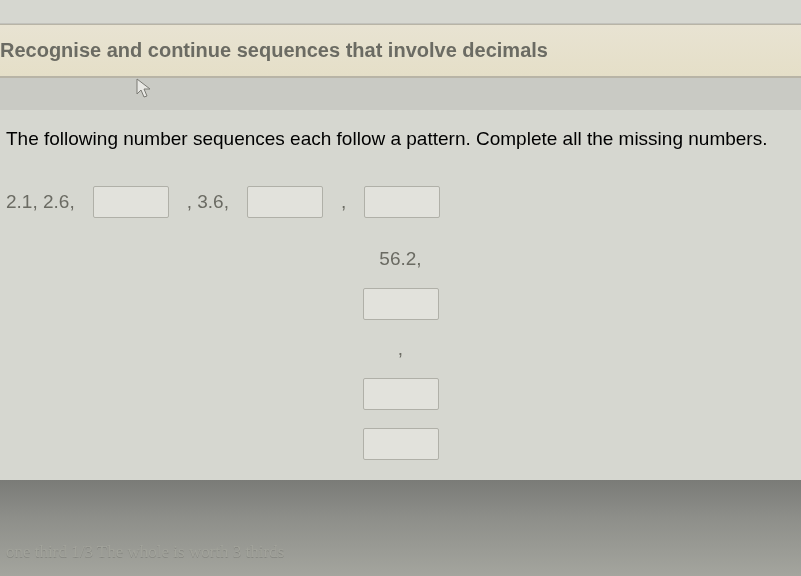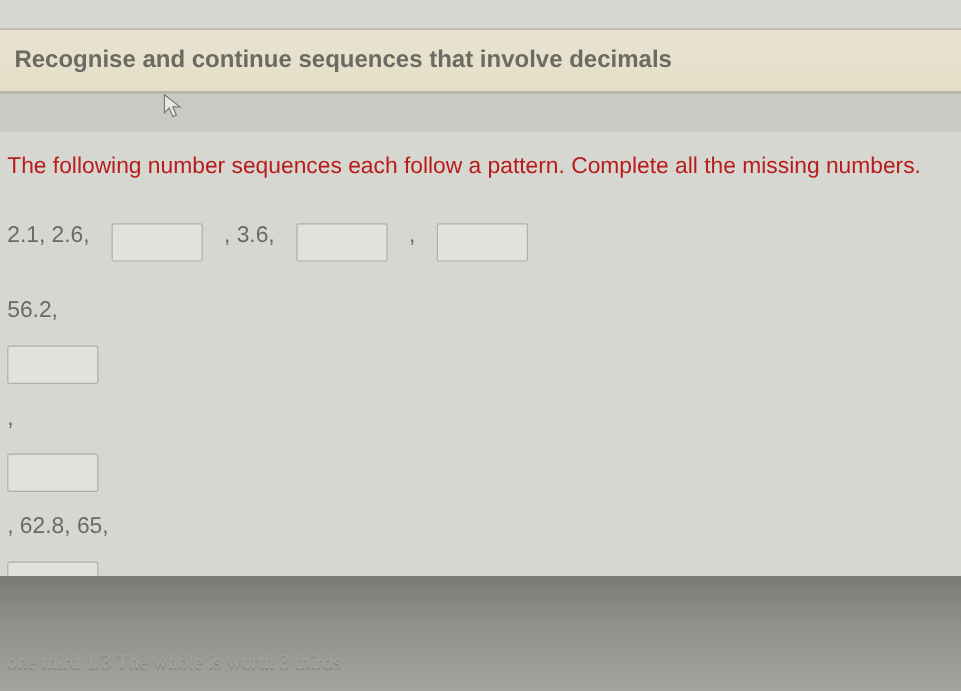--- a/index.html
+++ b/index.html
@@ -13,41 +13,41 @@
     font-family: Arial, Helvetica, sans-serif;
     background: #c9cac4;
     overflow: hidden;
     position: relative;
   }
   .header-band {
     width: 100%;
     background: linear-gradient(to bottom, #e8e3d2, #e5dfc8);
     border-top: 1px solid #b8b4a6;
     border-bottom: 2px solid #b8b4a6;
-    padding: 14px 12px;
+    padding: 14px 0;
   }
   .header-title {
     font-size: 20px;
     font-weight: bold;
     color: #6b6b63;
   }
   .question-card {
     background: #d6d7d0;
     border-bottom: 1px solid #b8b8b2;
     padding: 18px 6px 26px 6px;
     margin-top: 32px;
   }
   .instruction {
     font-size: 19px;
-    color: #b91c1c;
+    color: #000000;
     margin-bottom: 36px;
   }
   .sequence-row {
     display: flex;
-    align-items: flex-start;
+    align-items: center;
     gap: 18px;
     margin-bottom: 30px;
     font-size: 19px;
     color: #6b6b63;
   }
   .seq-text {
     white-space: nowrap;
   }
   .blank-input {
     width: 76px;
@@ -118,20 +118,19 @@
     <input class="blank-input" value="" style="">
     <span class="seq-text">,</span>
     <input class="blank-input" value="" style="">
   </div>
 
   <div class="sequence-row" style="margin-bottom:6px;flex-direction:column;">
     <span class="seq-text">56.2,</span>
     <input class="blank-input" value="" style="">
     <span class="seq-text">,</span>
     <input class="blank-input" value="" style="">
-    <span class="seq-text">, 62.8, 65,</span>
     <input class="blank-input" value="" style="">
   </div>
 </div>
 
 <div class="footer-area">
   <div class="footer-text">one third  1/3  The whole is worth 3 thirds</div>
 </div>
 
 </body></html>

